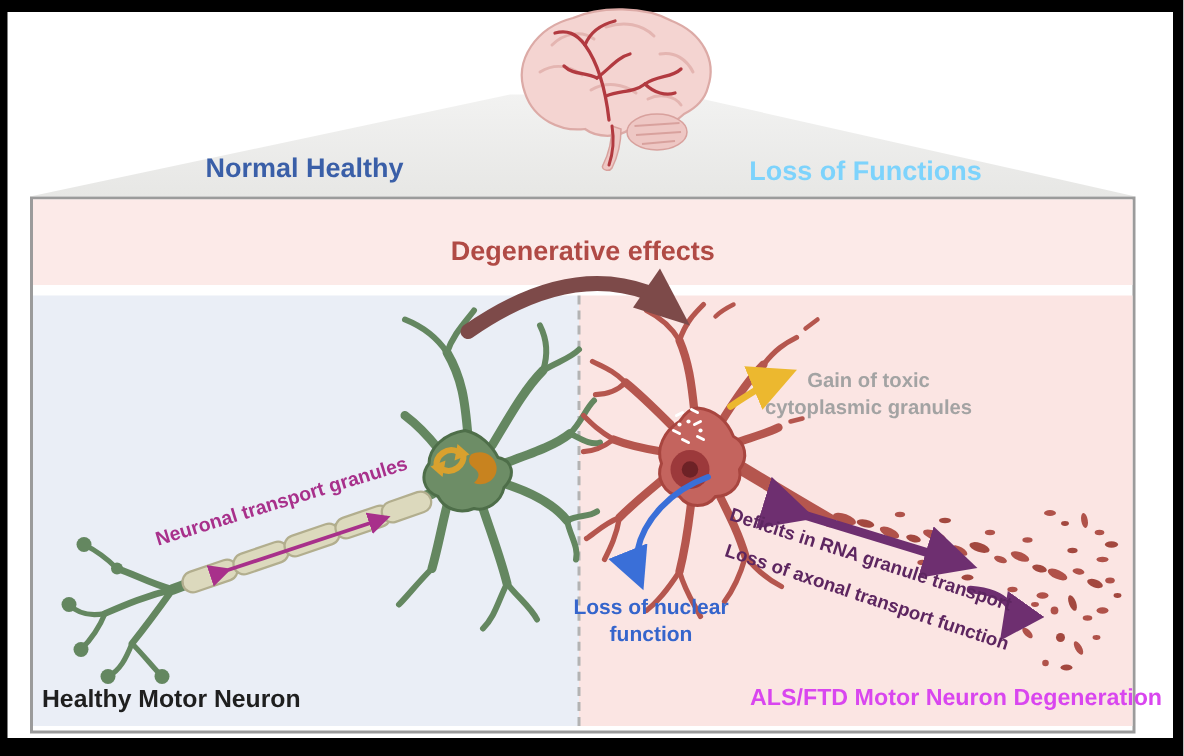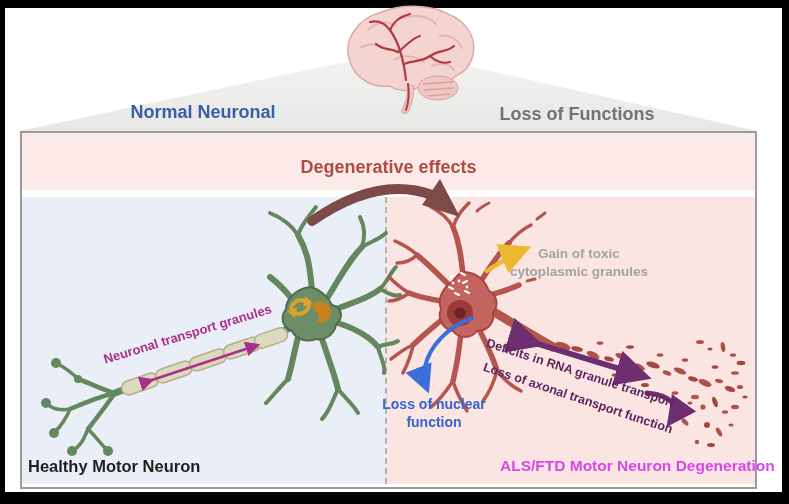--- a/index.html
+++ b/index.html
@@ -3,21 +3,21 @@
 <meta charset="utf-8">
 <style>
   html,body{margin:0;padding:0;}
   body{font-family:"Liberation Sans", sans-serif;}
   #frame{position:relative;width:789px;height:504px;background:#000000;overflow:hidden;}
   #canvas{position:absolute;left:5px;top:8px;width:777px;height:484px;background:#ffffff;}
   .abs{position:absolute;}
   .lbl{font-weight:bold;white-space:nowrap;}
   
   #normal-label{left:123px;top:102px;width:160px;text-align:center;font-size:18px;color:#3a5fa8;}
-  #loss-label{left:498px;top:104px;width:158px;text-align:center;font-size:18px;color:#737373;}
+  #loss-label{left:498px;top:104px;width:158px;text-align:center;font-size:18px;color:#7dd3fc;}
   
   #panel{left:20px;top:131px;width:737px;height:358px;border:2px solid #9b9b9b;box-sizing:border-box;background:#ffffff;}
   #band{left:0;top:0;width:100%;height:57px;background:#fceae8;}
   #band-title{left:0;top:24px;width:100%;text-align:center;font-size:18px;color:#b04a45;}
   #left-sub{left:0;top:64px;width:364px;height:287px;background:#eaeef6;}
   #right-sub{left:364px;top:64px;width:369px;height:287px;background:#fbe5e3;}
   #divider{left:363px;top:64px;height:287px;width:0;border-left:2px dashed #b3b3b3;}
   
   #granule-label{left:104px;top:352px;width:190px;font-size:13px;color:#a8308b;transform:rotate(-17deg);transform-origin:left center;}
   #gain-label{left:505px;top:245px;width:148px;text-align:center;font-size:13.5px;color:#a3a3a3;line-height:18px;}
@@ -67,21 +67,21 @@
       <path d="M78,52 C86,46 92,38 100,36"></path>
         <path d="M70,30 C64,22 58,20 50,22"></path>
       <path d="M70,30 C74,20 82,16 90,14"></path>
         <path d="M84,64 C94,60 102,62 110,56"></path>
       <path d="M110,56 C118,50 128,52 134,46"></path>
         <path d="M110,56 C116,62 124,64 130,62"></path>
       <path d="M88,84 C90,96 88,104 86,110" stroke-width="2"></path>
     </g>
   </svg>
 
-  <div class="abs lbl" id="normal-label">Normal Neuronal</div>
+  <div class="abs lbl" id="normal-label">Normal Healthy</div>
   <div class="abs lbl" id="loss-label">Loss of Functions</div>
 
   <div class="abs" id="panel">
     <div class="abs" id="band"></div>
     <div class="abs lbl" id="band-title">Degenerative effects</div>
     <div class="abs" id="left-sub"></div>
     <div class="abs" id="right-sub"></div>
     <div class="abs" id="divider"></div>
   </div>
 

